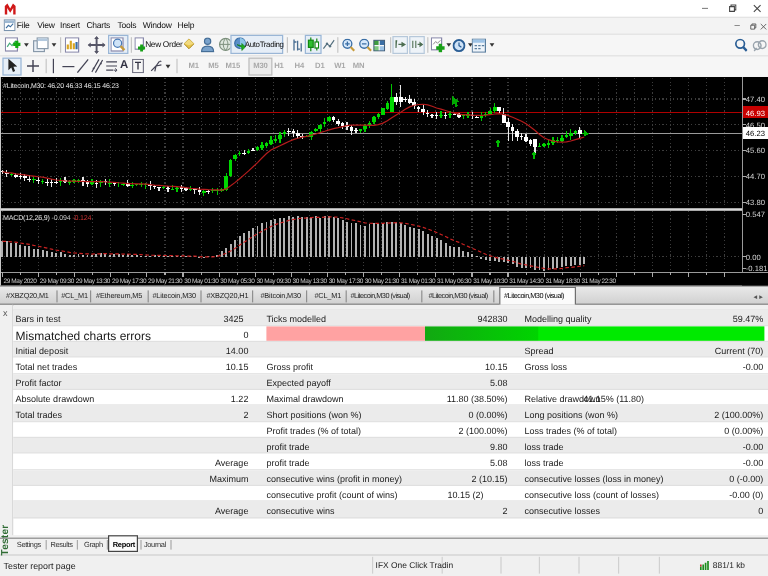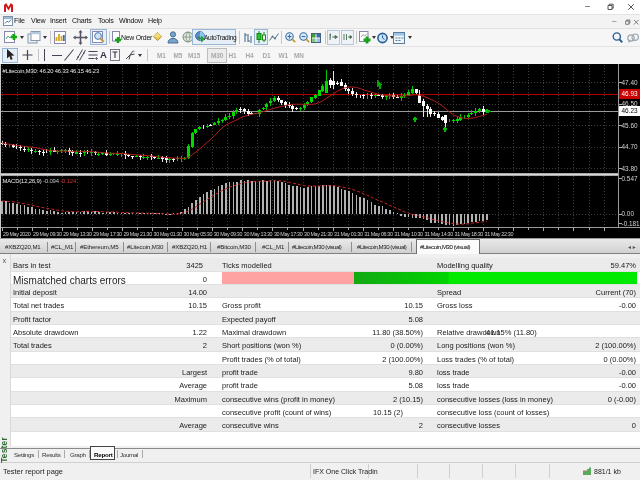--- a/index.html
+++ b/index.html
@@ -302,20 +302,21 @@
 <div class="abs" style="left:11px;top:338.2px;width:629px;height:13.34px;background:#ebebeb;border-bottom:1px solid #e0e0e0"></div>
 <div class="abs" style="left:11px;top:351.6px;width:629px;height:13.34px;background:#ffffff;border-bottom:1px solid #e0e0e0"></div>
 <div class="abs" style="left:11px;top:364.9px;width:629px;height:13.34px;background:#ebebeb;border-bottom:1px solid #e0e0e0"></div>
 <div class="abs" style="left:11px;top:378.3px;width:629px;height:13.34px;background:#ffffff;border-bottom:1px solid #e0e0e0"></div>
 <div class="abs" style="left:11px;top:391.6px;width:629px;height:13.34px;background:#ebebeb;border-bottom:1px solid #e0e0e0"></div>
 <div class="abs" style="left:11px;top:404.9px;width:629px;height:13.34px;background:#ffffff;border-bottom:1px solid #e0e0e0"></div>
 <div class="abs" style="left:11px;top:418.3px;width:629px;height:13.34px;background:#ebebeb;border-bottom:1px solid #e0e0e0"></div>
 <div class="abs" style="left:13px;top:261.2px;white-space:nowrap;font-size:7.5px;color:#1a1a1a">Bars in test</div>
 <div class="abs" style="left:56px;top:261.2px;white-space:nowrap;font-size:7.5px;color:#1a1a1a;width:147px;text-align:right">3425</div>
 <div class="abs" style="left:222px;top:261.2px;white-space:nowrap;font-size:7.5px;color:#1a1a1a">Ticks modelled</div>
+<div class="abs" style="left:273px;top:261.2px;white-space:nowrap;font-size:7.5px;color:#1a1a1a;width:150px;text-align:right">942830</div>
 <div class="abs" style="left:437px;top:261.2px;white-space:nowrap;font-size:7.5px;color:#1a1a1a">Modelling quality</div>
 <div class="abs" style="left:486px;top:261.2px;white-space:nowrap;font-size:7.5px;color:#1a1a1a;width:150px;text-align:right">59.47%</div>
 <div class="abs" style="left:13px;top:275px;white-space:nowrap;font-size:10px;color:#1a1a1a">Mismatched charts errors</div>
 <div class="abs" style="left:60px;top:274.5px;white-space:nowrap;font-size:7.5px;color:#1a1a1a;width:147px;text-align:right">0</div>
 <div class="abs" style="left:13px;top:287.9px;white-space:nowrap;font-size:7.5px;color:#1a1a1a">Initial deposit</div>
 <div class="abs" style="left:60px;top:287.9px;white-space:nowrap;font-size:7.5px;color:#1a1a1a;width:147px;text-align:right">14.00</div>
 <div class="abs" style="left:437px;top:287.9px;white-space:nowrap;font-size:7.5px;color:#1a1a1a">Spread</div>
 <div class="abs" style="left:486px;top:287.9px;white-space:nowrap;font-size:7.5px;color:#1a1a1a;width:150px;text-align:right">Current (70)</div>
 <div class="abs" style="left:13px;top:301.2px;white-space:nowrap;font-size:7.5px;color:#1a1a1a">Total net trades</div>
 <div class="abs" style="left:60px;top:301.2px;white-space:nowrap;font-size:7.5px;color:#1a1a1a;width:147px;text-align:right">10.15</div>
@@ -335,38 +336,38 @@
 <div class="abs" style="left:13px;top:341.2px;white-space:nowrap;font-size:7.5px;color:#1a1a1a">Total trades</div>
 <div class="abs" style="left:60px;top:341.2px;white-space:nowrap;font-size:7.5px;color:#1a1a1a;width:147px;text-align:right">2</div>
 <div class="abs" style="left:222px;top:341.2px;white-space:nowrap;font-size:7.5px;color:#1a1a1a">Short positions (won %)</div>
 <div class="abs" style="left:273px;top:341.2px;white-space:nowrap;font-size:7.5px;color:#1a1a1a;width:150px;text-align:right">0 (0.00%)</div>
 <div class="abs" style="left:437px;top:341.2px;white-space:nowrap;font-size:7.5px;color:#1a1a1a">Long positions (won %)</div>
 <div class="abs" style="left:486px;top:341.2px;white-space:nowrap;font-size:7.5px;color:#1a1a1a;width:150px;text-align:right">2 (100.00%)</div>
 <div class="abs" style="left:222px;top:354.6px;white-space:nowrap;font-size:7.5px;color:#1a1a1a">Profit trades (% of total)</div>
 <div class="abs" style="left:273px;top:354.6px;white-space:nowrap;font-size:7.5px;color:#1a1a1a;width:150px;text-align:right">2 (100.00%)</div>
 <div class="abs" style="left:437px;top:354.6px;white-space:nowrap;font-size:7.5px;color:#1a1a1a">Loss trades (% of total)</div>
 <div class="abs" style="left:486px;top:354.6px;white-space:nowrap;font-size:7.5px;color:#1a1a1a;width:150px;text-align:right">0 (0.00%)</div>
-<div class="abs" style="left:60px;top:367.9px;white-space:nowrap;font-size:7.5px;color:#1a1a1a;width:147px;text-align:right">Largest</div>
 <div class="abs" style="left:222px;top:367.9px;white-space:nowrap;font-size:7.5px;color:#1a1a1a">profit trade</div>
 <div class="abs" style="left:273px;top:367.9px;white-space:nowrap;font-size:7.5px;color:#1a1a1a;width:150px;text-align:right">9.80</div>
 <div class="abs" style="left:437px;top:367.9px;white-space:nowrap;font-size:7.5px;color:#1a1a1a">loss trade</div>
 <div class="abs" style="left:486px;top:367.9px;white-space:nowrap;font-size:7.5px;color:#1a1a1a;width:150px;text-align:right">-0.00</div>
 <div class="abs" style="left:60px;top:381.3px;white-space:nowrap;font-size:7.5px;color:#1a1a1a;width:147px;text-align:right">Average</div>
 <div class="abs" style="left:222px;top:381.3px;white-space:nowrap;font-size:7.5px;color:#1a1a1a">profit trade</div>
 <div class="abs" style="left:273px;top:381.3px;white-space:nowrap;font-size:7.5px;color:#1a1a1a;width:150px;text-align:right">5.08</div>
 <div class="abs" style="left:437px;top:381.3px;white-space:nowrap;font-size:7.5px;color:#1a1a1a">loss trade</div>
 <div class="abs" style="left:486px;top:381.3px;white-space:nowrap;font-size:7.5px;color:#1a1a1a;width:150px;text-align:right">-0.00</div>
 <div class="abs" style="left:60px;top:394.6px;white-space:nowrap;font-size:7.5px;color:#1a1a1a;width:147px;text-align:right">Maximum</div>
 <div class="abs" style="left:222px;top:394.6px;white-space:nowrap;font-size:7.5px;color:#1a1a1a">consecutive wins (profit in money)</div>
 <div class="abs" style="left:273px;top:394.6px;white-space:nowrap;font-size:7.5px;color:#1a1a1a;width:150px;text-align:right">2 (10.15)</div>
 <div class="abs" style="left:437px;top:394.6px;white-space:nowrap;font-size:7.5px;color:#1a1a1a">consecutive losses (loss in money)</div>
 <div class="abs" style="left:486px;top:394.6px;white-space:nowrap;font-size:7.5px;color:#1a1a1a;width:150px;text-align:right">0 (-0.00)</div>
 <div class="abs" style="left:222px;top:407.9px;white-space:nowrap;font-size:7.5px;color:#1a1a1a">consecutive profit (count of wins)</div>
 <div class="abs" style="left:273px;top:407.9px;white-space:nowrap;font-size:7.5px;color:#1a1a1a;width:130px;text-align:right">10.15 (2)</div>
 <div class="abs" style="left:437px;top:407.9px;white-space:nowrap;font-size:7.5px;color:#1a1a1a">consecutive loss (count of losses)</div>
+<div class="abs" style="left:486px;top:407.9px;white-space:nowrap;font-size:7.5px;color:#1a1a1a;width:150px;text-align:right">-0.00 (0)</div>
 <div class="abs" style="left:60px;top:421.3px;white-space:nowrap;font-size:7.5px;color:#1a1a1a;width:147px;text-align:right">Average</div>
 <div class="abs" style="left:222px;top:421.3px;white-space:nowrap;font-size:7.5px;color:#1a1a1a">consecutive wins</div>
 <div class="abs" style="left:273px;top:421.3px;white-space:nowrap;font-size:7.5px;color:#1a1a1a;width:150px;text-align:right">2</div>
 <div class="abs" style="left:437px;top:421.3px;white-space:nowrap;font-size:7.5px;color:#1a1a1a">consecutive losses</div>
 <div class="abs" style="left:486px;top:421.3px;white-space:nowrap;font-size:7.5px;color:#1a1a1a;width:150px;text-align:right">0</div>
 <div class="abs" style="left:222px;top:272.3px;width:415px;height:11.3px;background:linear-gradient(to right,#ffa2a2 0,#ffa2a2 132px,#12a812 132px,#00d400 226px,#00ea00 227px,#00ea00 100%)"></div>
 <div class="abs" style="left:0px;top:447.8px;width:640px;height:1px;background:#8a8a8a"></div>
 <div class="abs" style="left:14px;top:450.6px;white-space:nowrap;font-size:6.2px;color:#333;letter-spacing:-0.3px">Settings</div>
 <div class="abs" style="left:42px;top:450.6px;white-space:nowrap;font-size:6.2px;color:#333;letter-spacing:-0.3px">Results</div>
 <div class="abs" style="left:70px;top:450.6px;white-space:nowrap;font-size:6.2px;color:#333;letter-spacing:-0.3px">Graph</div>

